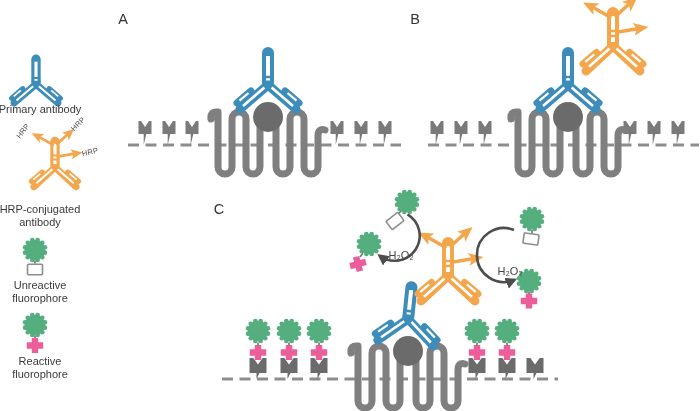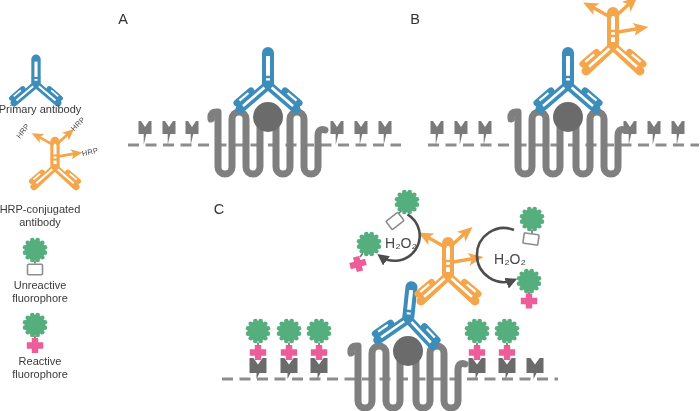--- a/index.html
+++ b/index.html
@@ -6,21 +6,21 @@
   body{width:700px;height:411px;background:#ffffff;position:relative;overflow:hidden;
        font-family:"Liberation Sans",sans-serif;}
   #stage{position:absolute;inset:0;width:700px;height:411px;}
   svg{position:absolute;left:0;top:0;}
   .txt{position:absolute;transform:translate(-50%,-50%);color:var(--text,#3a3a3a);
        font-family:"Liberation Sans",sans-serif;white-space:nowrap;}
   .panel-letter{font-size:14.5px;color:#333;}
   .leg-label{position:absolute;width:88px;text-align:center;font-size:11px;line-height:1.16;
              color:var(--text,#3a3a3a);white-space:normal;}
   .hrp-tag{font-size:7.5px;color:#4a4a4a;letter-spacing:.2px;}
-  .h2o2{font-size:14px;color:#454545;}
+  .h2o2{font-size:11px;color:#454545;margin-top:12px;}
 </style>
 </head>
 <body>
 
 <div id="stage">
 
 <svg width="700" height="411" viewBox="0 0 700 411">
   <defs>
     <marker id="ah" viewBox="0 0 10 10" refX="7.5" refY="5" markerWidth="4.4" markerHeight="4.4" orient="auto-start-reverse">
       <path d="M0,0 L10,5 L0,10 Z" fill="var(--arrow_gray)"></path>

